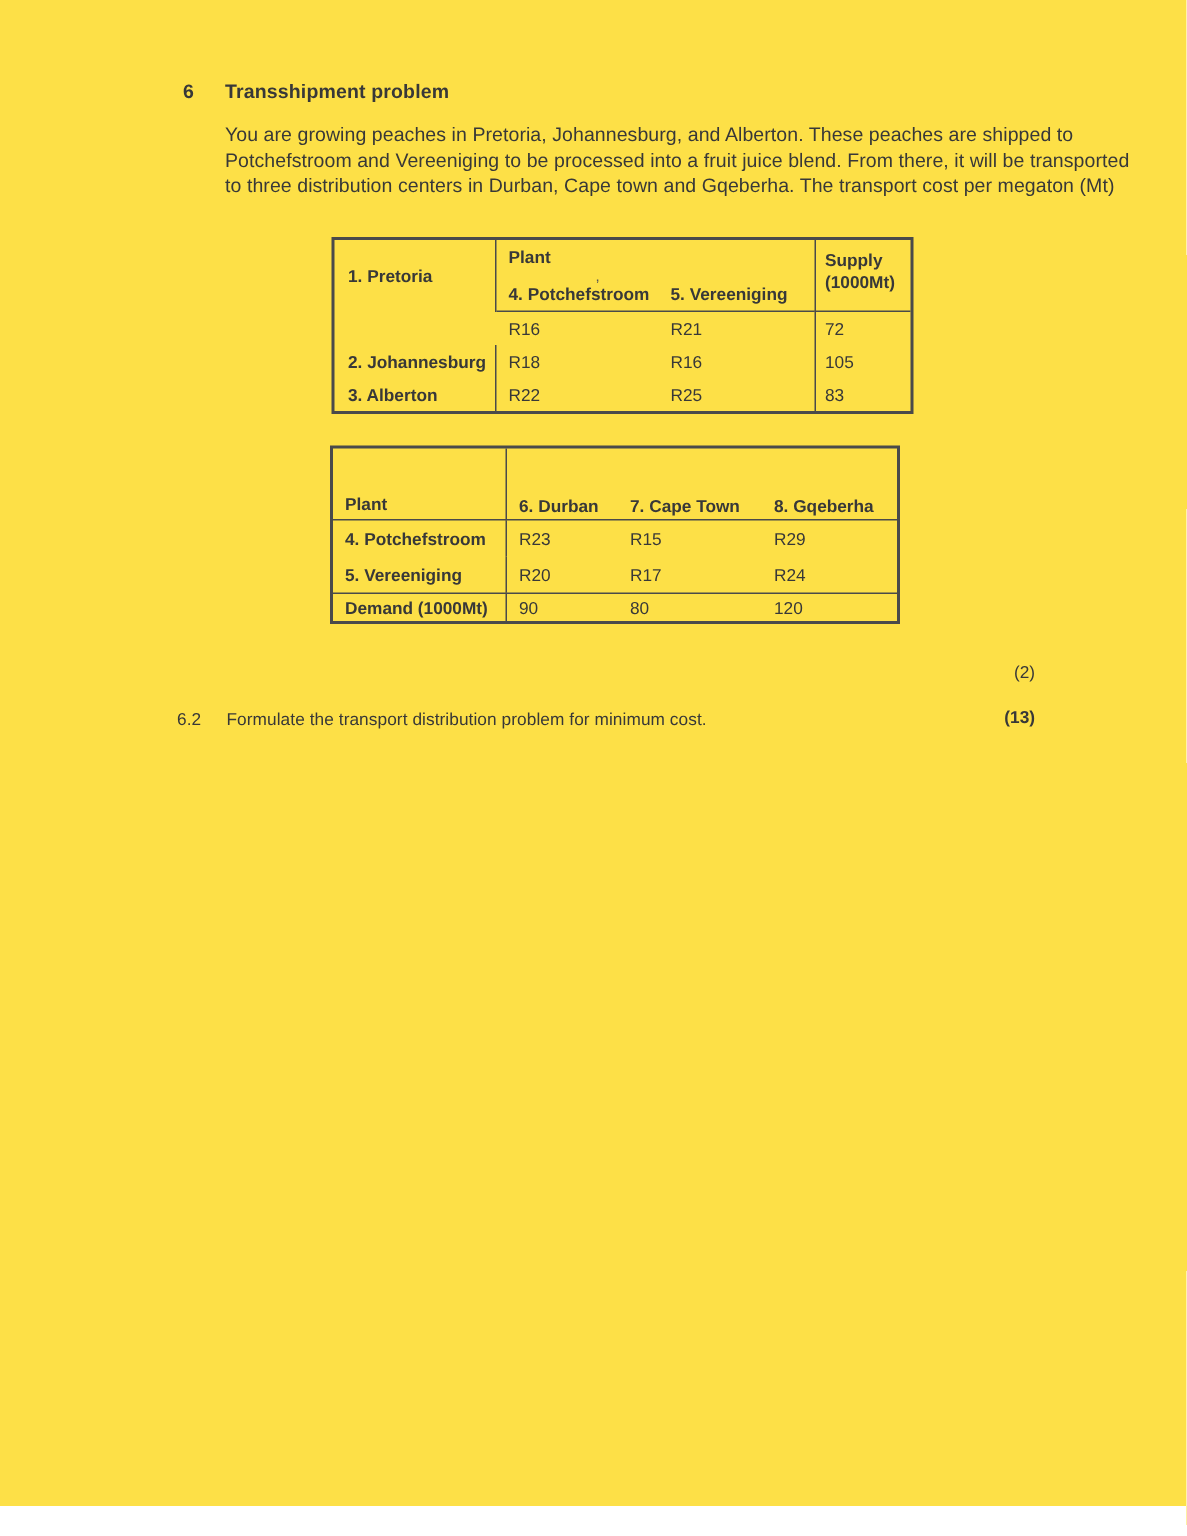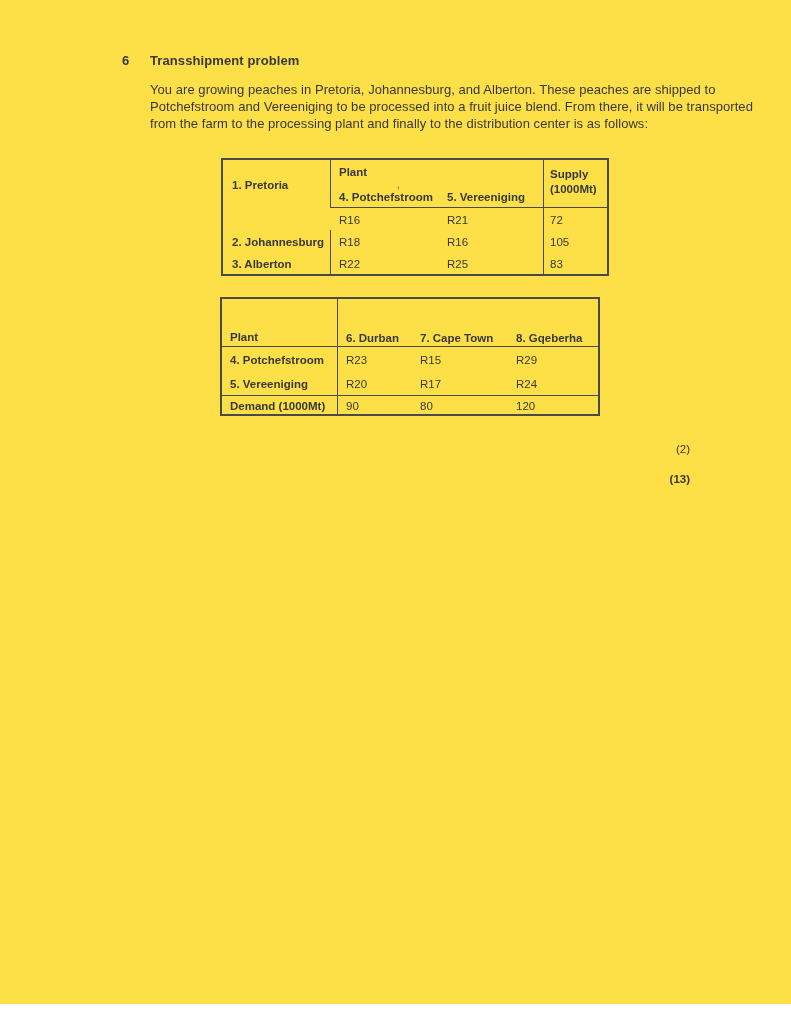--- a/index.html
+++ b/index.html
@@ -114,21 +114,21 @@
 
 <div class="page">
 
   <div class="heading">
     <span class="h-num">6</span><span>Transshipment problem</span>
   </div>
 
   <div class="para">
     <div>You are growing peaches in Pretoria, Johannesburg, and Alberton. These peaches are shipped to</div>
     <div>Potchefstroom and Vereeniging to be processed into a fruit juice blend. From there, it will be transported</div>
-    <div>from the farm to the processing plant and finally to the distribution center is as follows:</div>
+    <div>to three distribution centers in Durban, Cape town and Gqeberha. The transport cost per megaton (Mt)</div>
   </div>
 
   <div class="grid-table t1">
 
     <div class="cell t1-plant-g b-bottom">
       <span class="t1-plant-label">Plant</span>
       <span class="t1-plant-artifact">,</span>
       <span class="t1-sub1">4. Potchefstroom</span>
       <span class="t1-sub2">5. Vereeniging</span>
     </div>
@@ -173,15 +173,18 @@
     <div class="cell t2-cv t2-col4">R24</div>
 
     <div class="cell t2-c1 bold b-right b-top">Demand (1000Mt)</div>
     <div class="cell t2-cv t2-col2 b-top">90</div>
     <div class="cell t2-cv t2-col3 b-top">80</div>
     <div class="cell t2-cv t2-col4 b-top">120</div>
   </div>
 
   <span class="marks m1">(2)</span>
 
+  <div class="question q2">
+    <span class="q-num">6.2</span><span>Formulate the transport distribution problem for minimum cost.</span>
+  </div>
   <span class="marks m2">(13)</span>
 
 </div>
 
 </body></html>

